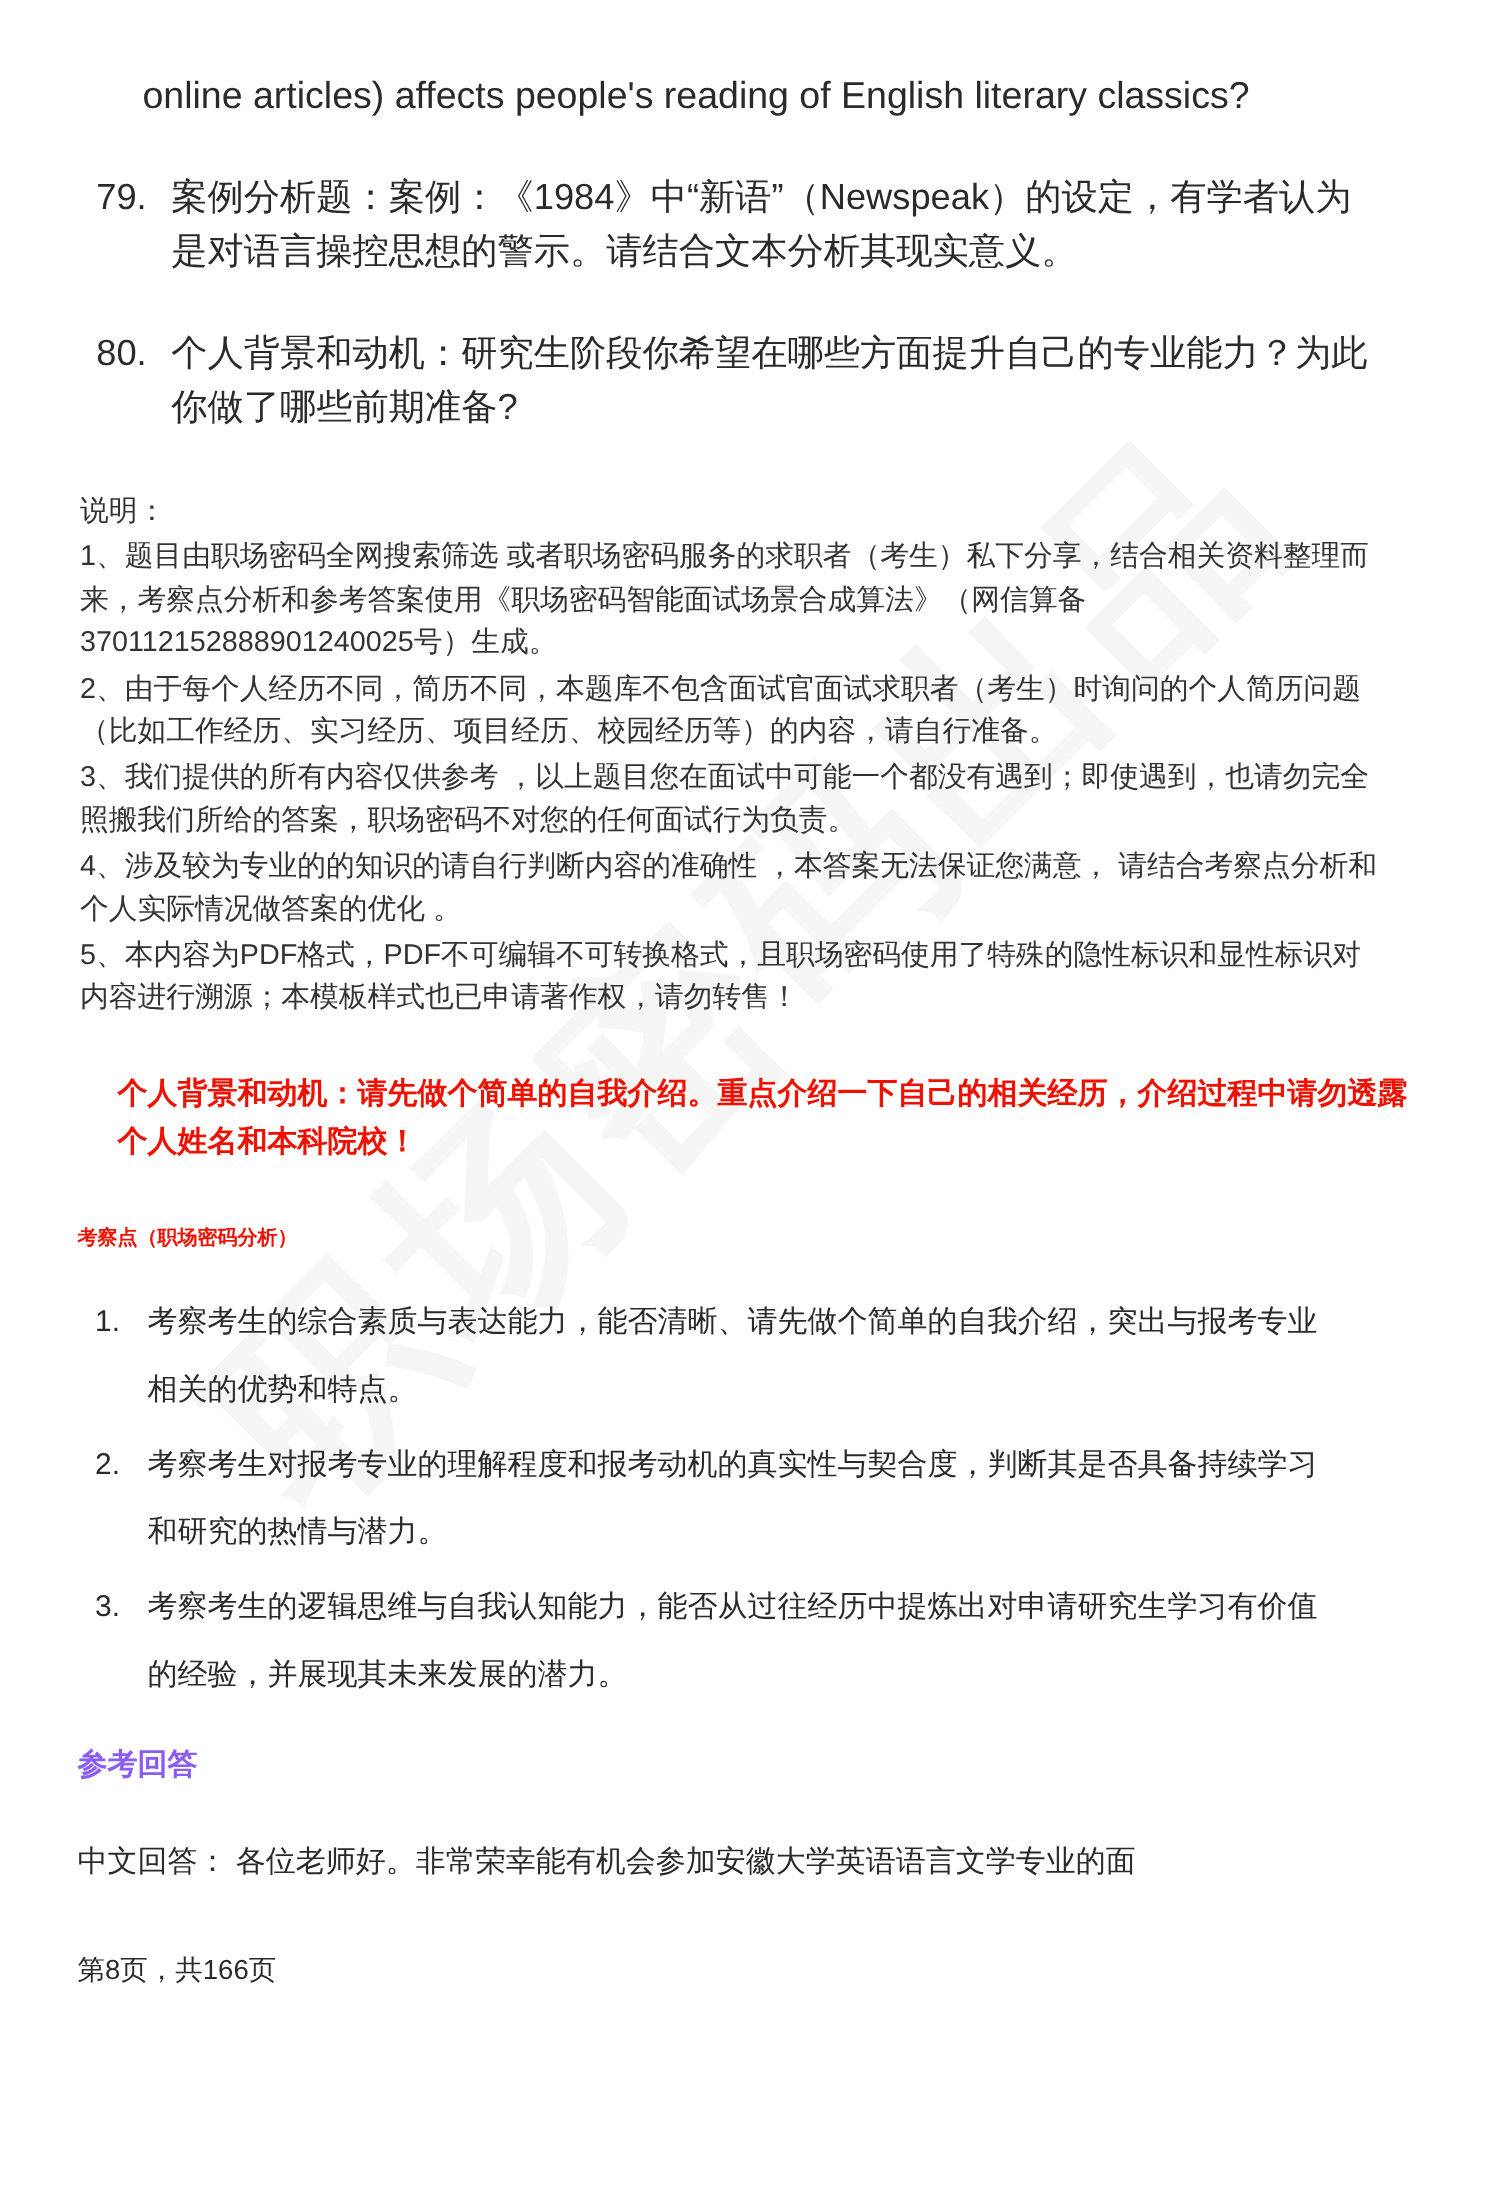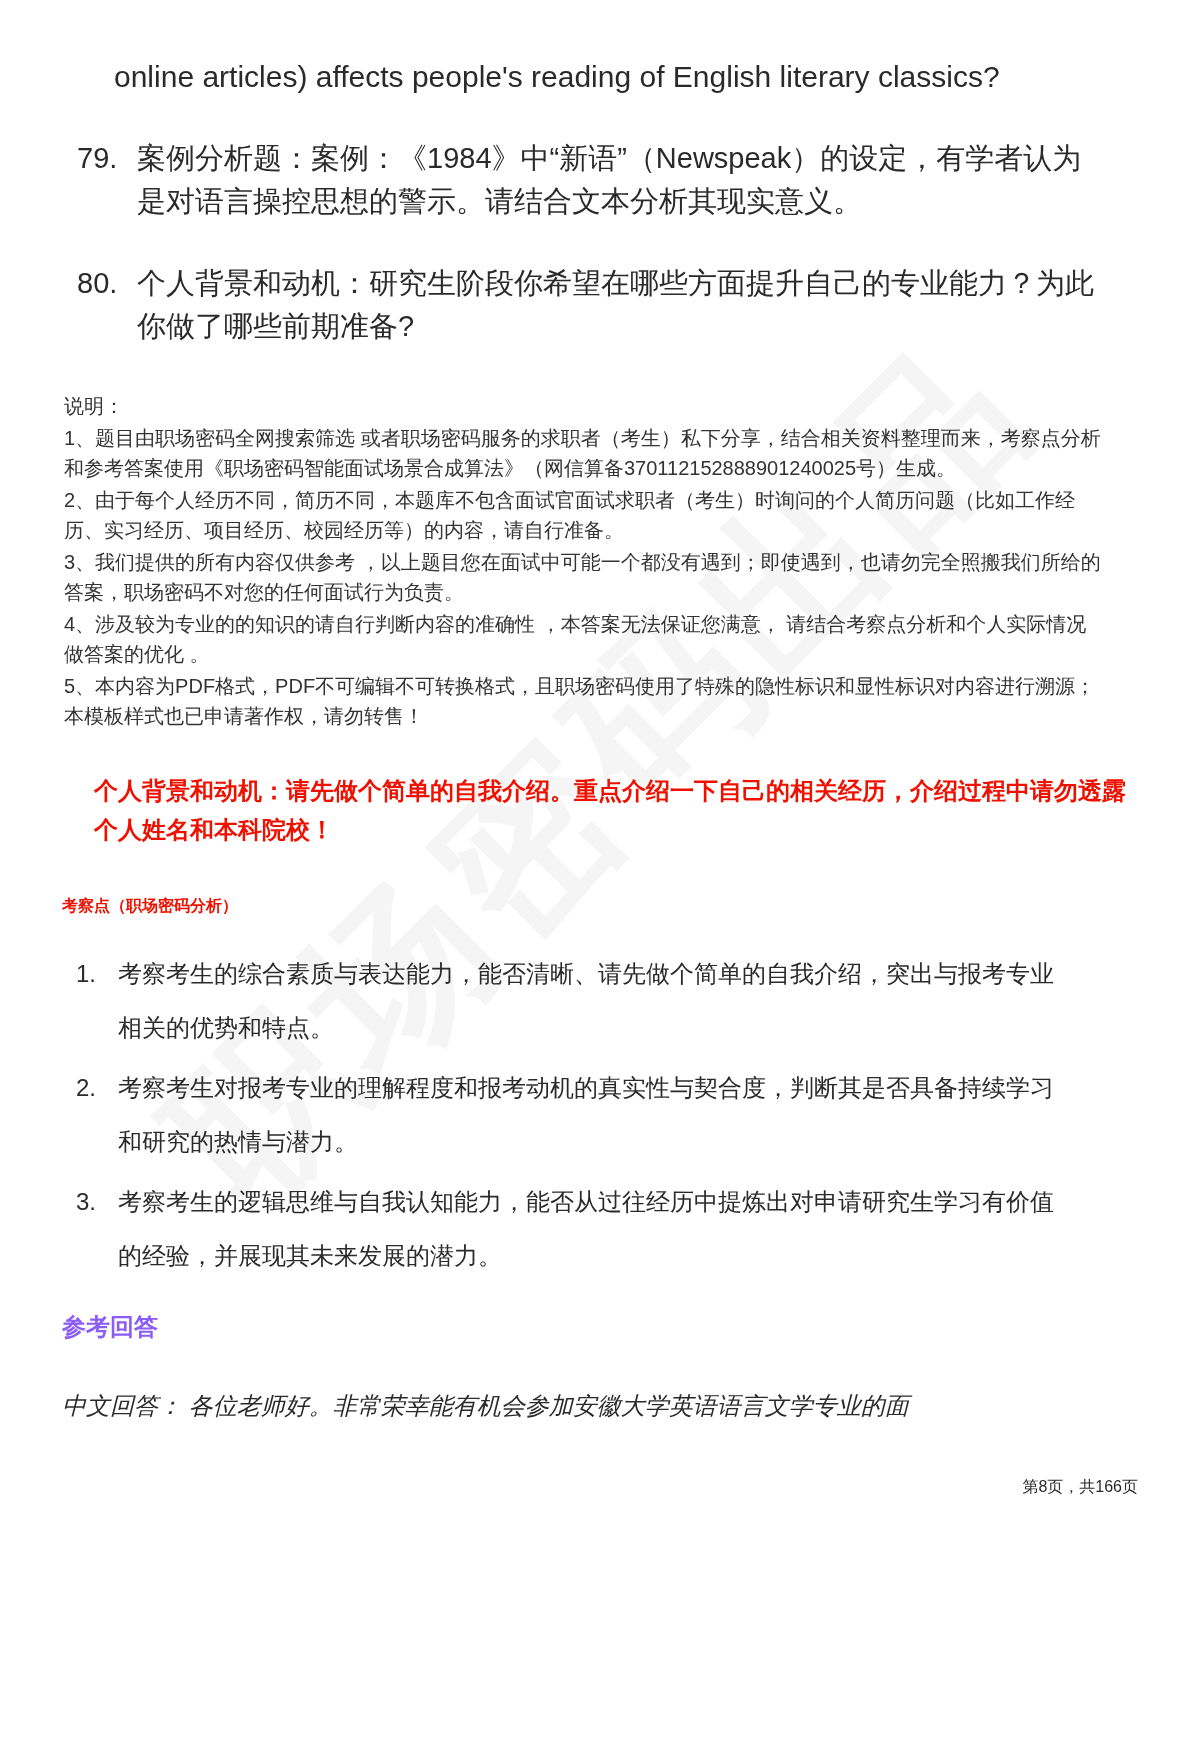--- a/index.html
+++ b/index.html
@@ -57,21 +57,21 @@
     text-align: left;
   }
   .question .qtext {
     flex: 1;
     max-width: 960px;
   }
 
   .notes {
     margin-top: 42px;
     margin-left: 2px;
-    font-size: 20px;
+    font-size: 23px;
     line-height: 1.5;
     color: #333333;
     max-width: 1040px;
   }
   .notes .note-title { margin-bottom: 2px; }
   .notes .note-item { margin-bottom: 2px; }
 
   .red-prompt {
     margin-top: 40px;
     font-size: 24px;
@@ -115,27 +115,26 @@
     font-weight: 700;
     color: #8b5cf6;
   }
 
   .answer-text {
     margin-top: 44px;
     font-size: 24px;
     line-height: 1.6;
     color: #2a2a2a;
     max-width: 1050px;
-    font-style: italic;
   }
 
   .footer {
     margin-top: 52px;
-    text-align: right;
-    font-size: 16px;
+    text-align: left;
+    font-size: 22px;
     color: #2a2a2a;
   }
 </style>
 </head>
 <body>
 
 <div class="page">
 
   <div class="watermark">职场密码出品</div>
 

